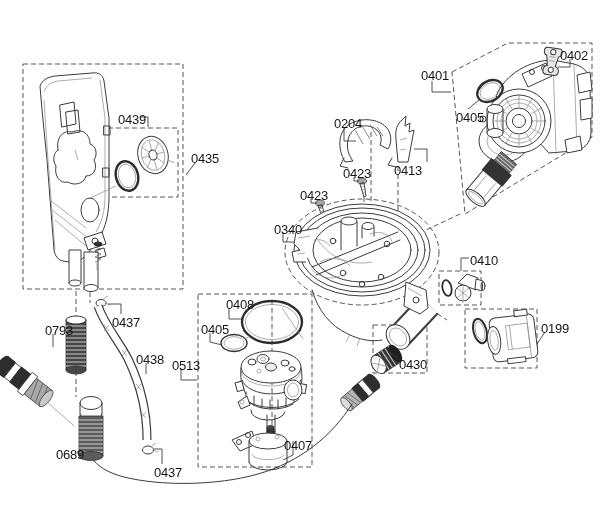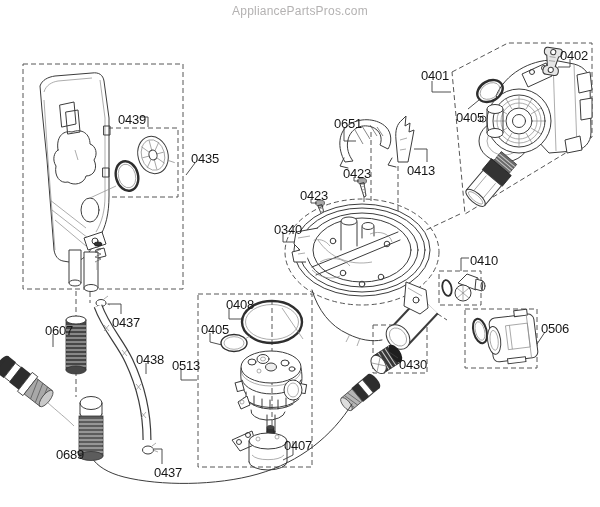--- a/index.html
+++ b/index.html
@@ -17,21 +17,20 @@
   .ldr{fill:none;stroke:#3c3c3c;stroke-width:.9}
   .dk{fill:#303030;stroke:#1e1e1e;stroke-width:.8}
   .md{fill:#a8a8a8;stroke:#4a4a4a;stroke-width:.8}
   .rib{stroke:#c9c9c9;stroke-width:1}
   .hx{stroke:#555;stroke-width:.7;fill:none}
 </style>
 </head>
 <body>
 
 <div id="stage">
-  <div id="wm">AppliancePartsPros.com</div>
 
   <svg width="600" height="507" viewBox="0 0 600 507">
 
     <g>
       <rect x="23" y="64" width="160" height="225" class="dash"></rect>
       <rect x="108" y="128" width="70" height="69" class="dash"></rect>
       <path d="M452,72 L508,43 L592,43 L592,137 L465,214 Z" class="dash"></path>
       <rect x="439" y="271" width="42" height="34" class="dash"></rect>
       <rect x="465" y="309" width="72" height="59" class="dash"></rect>
       <rect x="373" y="325" width="54" height="48" class="dash"></rect>
@@ -368,33 +367,33 @@
       <path class="ldr" d="M53,334 V347"></path>
       <path class="ldr" d="M121,314 V304 H108"></path>
       <path class="ldr" d="M146,363 V374"></path>
       <path class="ldr" d="M77,452 H84"></path>
       <path class="ldr" d="M162,464 V449 H154"></path>
     </g>
   </svg>
 
   <div class="plbl" style="left:118px;top:112px">0439</div>
   <div class="plbl" style="left:191px;top:151px">0435</div>
-  <div class="plbl" style="left:334px;top:116px">0651</div>
+  <div class="plbl" style="left:334px;top:116px">0204</div>
   <div class="plbl" style="left:343px;top:166px">0423</div>
-  <div class="plbl" style="left:407px;top:163px">0413</div>
+  <div class="plbl" style="left:394px;top:163px">0413</div>
   <div class="plbl" style="left:300px;top:188px">0423</div>
   <div class="plbl" style="left:274px;top:222px">0340</div>
   <div class="plbl" style="left:421px;top:68px">0401</div>
   <div class="plbl" style="left:560px;top:48px">0402</div>
   <div class="plbl" style="left:456px;top:110px">0405</div>
   <div class="plbl" style="left:470px;top:253px">0410</div>
-  <div class="plbl" style="left:541px;top:321px">0506</div>
+  <div class="plbl" style="left:541px;top:321px">0199</div>
   <div class="plbl" style="left:226px;top:297px">0408</div>
   <div class="plbl" style="left:201px;top:322px">0405</div>
   <div class="plbl" style="left:172px;top:358px">0513</div>
   <div class="plbl" style="left:284px;top:438px">0407</div>
   <div class="plbl" style="left:399px;top:357px">0430</div>
-  <div class="plbl" style="left:45px;top:323px">0607</div>
+  <div class="plbl" style="left:45px;top:323px">0793</div>
   <div class="plbl" style="left:112px;top:315px">0437</div>
   <div class="plbl" style="left:136px;top:352px">0438</div>
   <div class="plbl" style="left:56px;top:447px">0689</div>
   <div class="plbl" style="left:154px;top:465px">0437</div>
 </div>
 
 </body></html>

